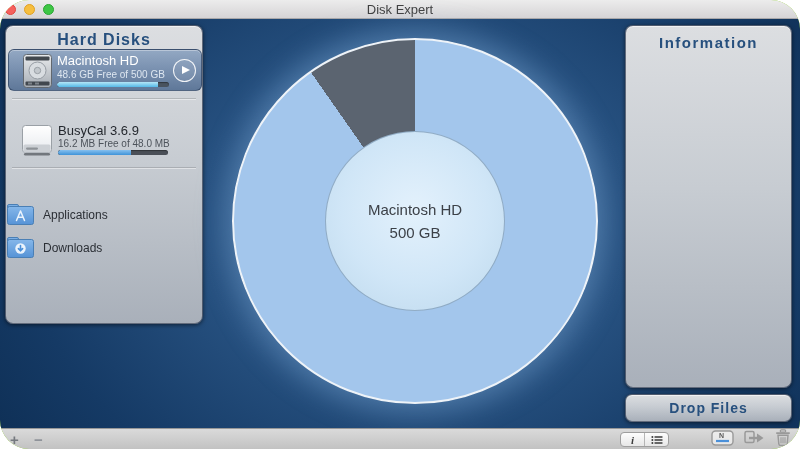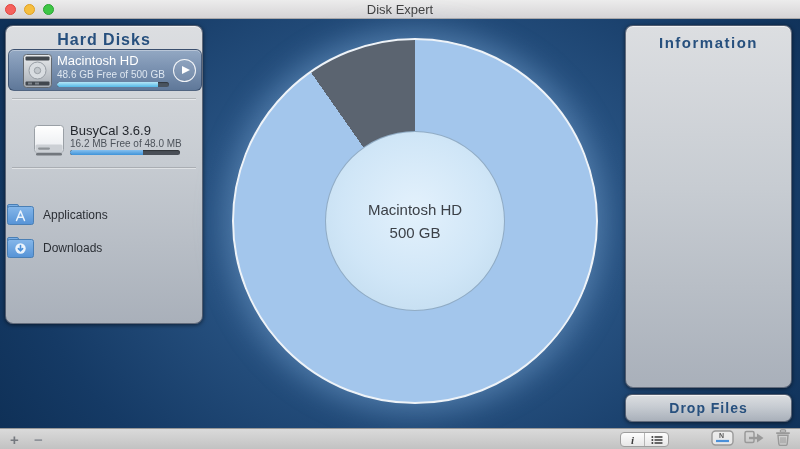--- a/index.html
+++ b/index.html
@@ -1,18 +1,18 @@
 <!DOCTYPE html>
 <html><head>
 <meta charset="utf-8">
 <style>
   * { margin:0; padding:0; box-sizing:border-box; }
   html,body { width:800px; height:449px; overflow:hidden; }
   body { font-family:"Liberation Sans", sans-serif; }
-  .window { position:relative; width:800px; height:449px; background:#84cc16; overflow:hidden; }
+  .window { position:relative; width:800px; height:449px; background:#84cc16; overflow:hidden;border-radius:29px; }
 
   
   .titlebar { position:absolute; top:0; left:0; width:800px; height:19px;
     background:linear-gradient(180deg,#ececec,#d6d4d6); border-bottom:1px solid #a9a7a9;
     display:flex; align-items:center; justify-content:center; }
   .titlebar .title { font-size:13px; color:#3f3f3f; }
   .lights { position:absolute; left:5px; top:4px; display:flex; gap:8px; }
   .light { width:11px; height:11px; border-radius:50%; }
   .light.red { background:#f5615d; border:1px solid #e0443e; }
   .light.yellow { background:#f6be3f; border:1px solid #dfa023; }
@@ -48,21 +48,21 @@
     box-shadow:inset 0 1px 1px rgba(0,0,0,0.35); }
   .bar .fill { height:100%; border-radius:2.5px 0 0 2.5px; }
   .fill.cyan { background:linear-gradient(180deg,#b5e6f7,#55b9e8); }
   .fill.blue { background:linear-gradient(180deg,#86c0ef,#3f93d8); }
   .row-selected .bar { left:48px; top:32px; width:112px; }
   .play-btn { position:absolute; left:164px; top:9px; width:23px; height:23px; border-radius:50%;
     border:1.5px solid rgba(255,255,255,0.9); background:rgba(255,255,255,0.07); cursor:pointer; }
   .play-btn .tri { position:absolute; left:8px; top:5.5px; width:0; height:0;
     border-left:8px solid #ffffff; border-top:4.5px solid transparent; border-bottom:4.5px solid transparent; }
 
-  .row-plain { position:absolute; left:16px; width:194px; height:42px; cursor:default; }
+  .row-plain { position:absolute; left:4px; width:194px; height:42px; cursor:default; }
   .row-plain .name { position:absolute; left:48px; top:1px; font-size:13px; color:#24282e; }
   .row-plain .detail { position:absolute; left:48px; top:16px; font-size:10px; color:#4d535b; }
   .row-plain .bar { left:48px; top:28px; width:110px; background:#4a4f57; }
   .row-plain .disk-icon { position:absolute; left:12px; top:3px; }
 
   .fav-list { position:absolute; left:0; top:172px; width:100%; }
   .fav-item { display:flex; align-items:center; height:33px; cursor:default; }
   .fav-item .ficon { width:29px; display:flex; justify-content:center; }
   .fav-item .flabel { margin-left:8px; font-size:12px; color:#2b2f35; }
 

